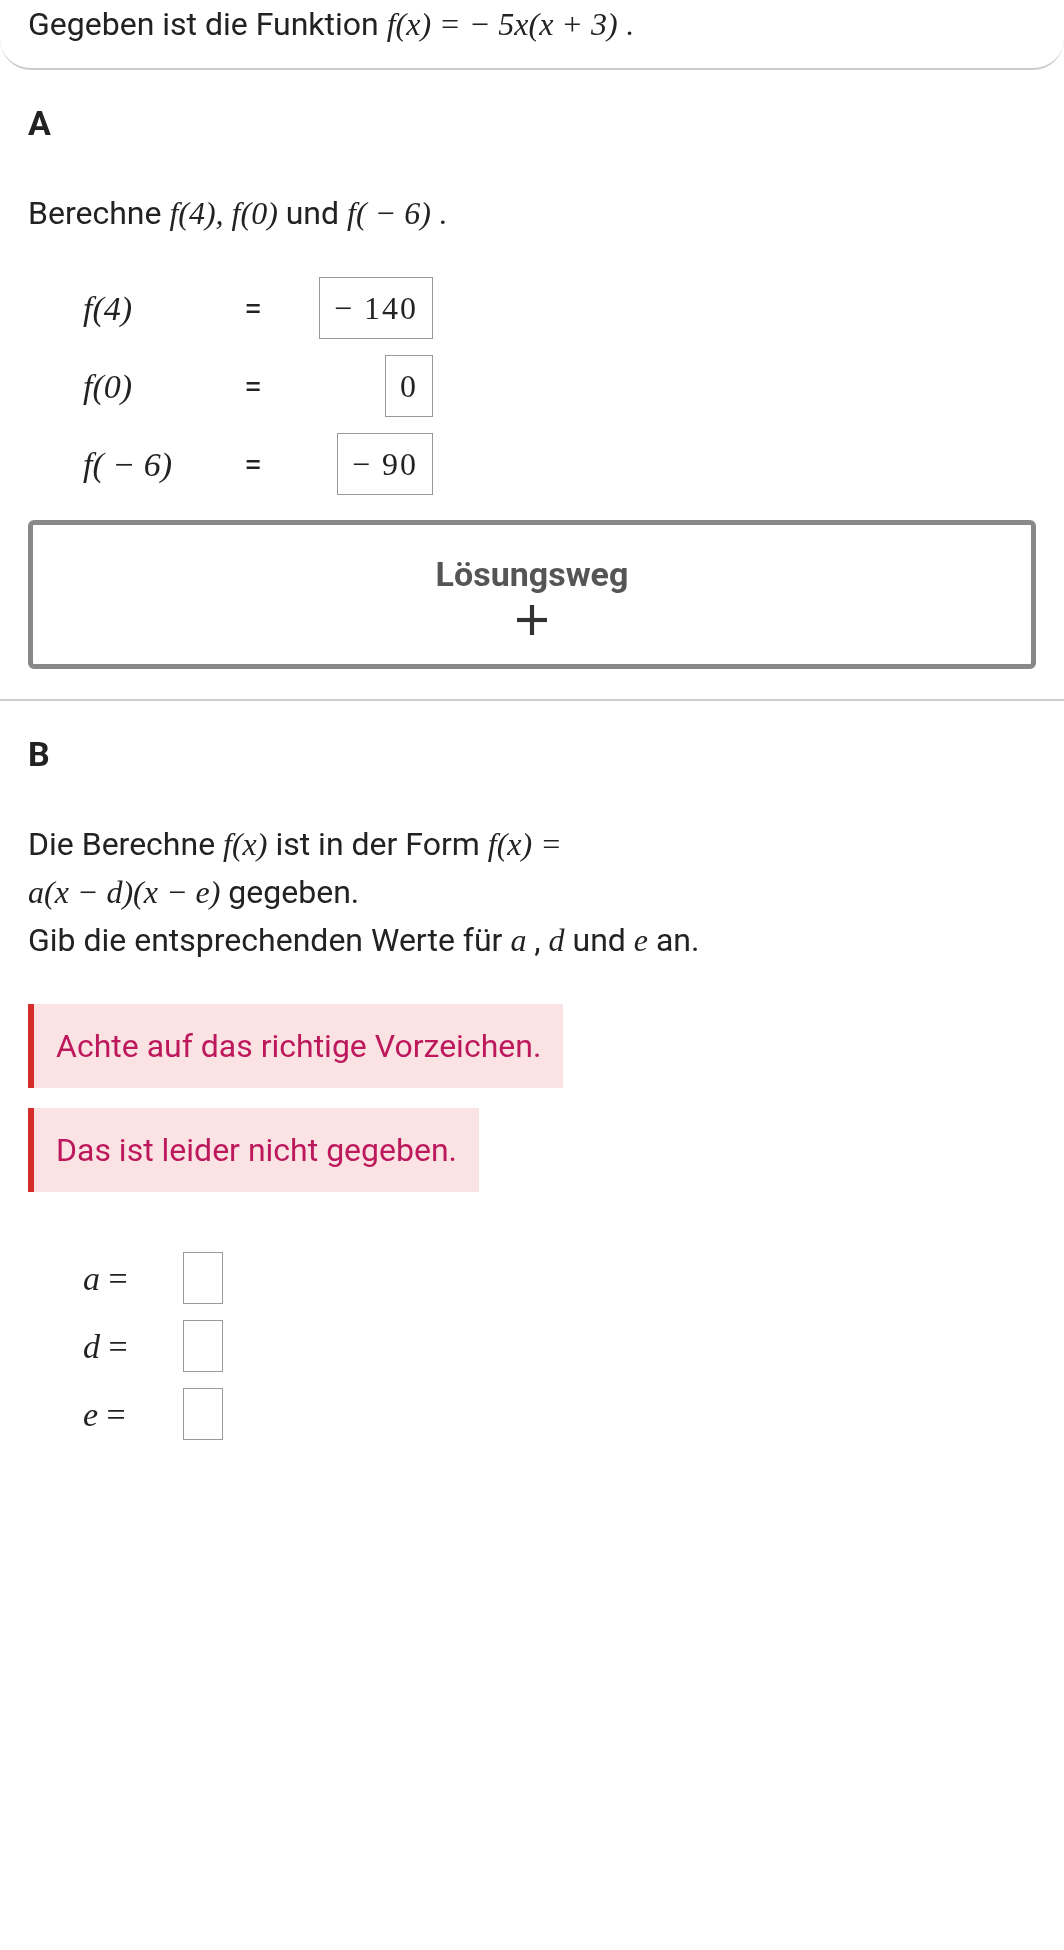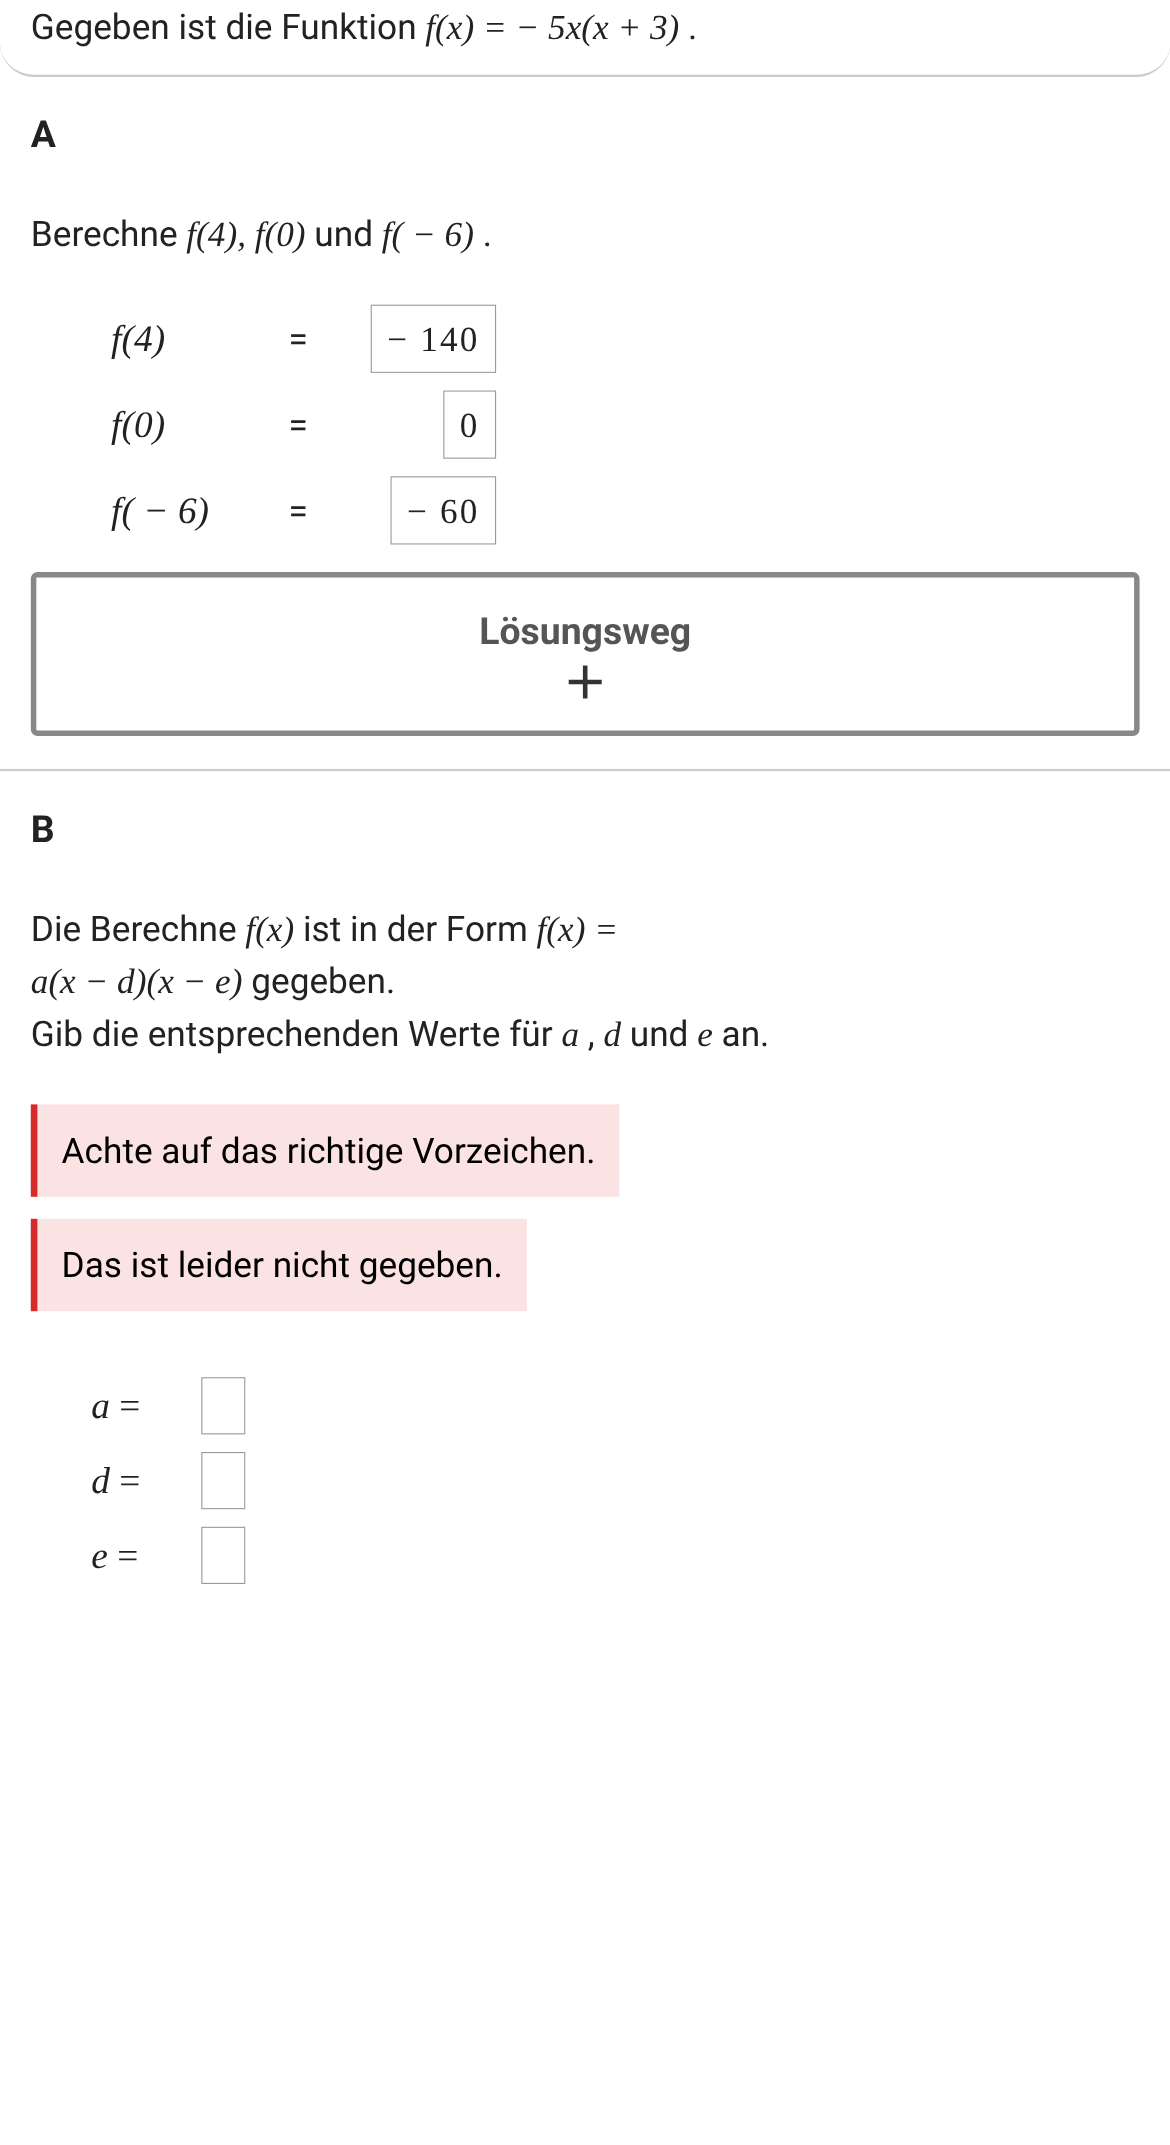--- a/index.html
+++ b/index.html
@@ -32,21 +32,21 @@
     margin-bottom: 40px;
   }
   .math {
     font-family: "Times New Roman", Times, serif;
     font-style: italic;
   }
   .mathop {
     font-style: normal;
   }
   .answers {
-    margin-left: 73px;
+    margin-left: 55px;
     margin-bottom: 25px;
   }
   .answer-row {
     display: flex;
     align-items: center;
     margin-bottom: 16px;
   }
   .answer-label {
     width: 150px;
     text-align: left;
@@ -98,21 +98,21 @@
     height: 40px;
     display: block;
   }
   .error-box {
     background: #fbe3e3;
     border-left: 6px solid #d62b2b;
     padding: 18px 22px;
     margin-bottom: 20px;
     display: inline-block;
     font-size: 32px;
-    color: #000000;
+    color: #be185d;
   }
   .errors {
     margin-bottom: 40px;
   }
   .answers-b {
     margin-left: 55px;
   }
   .answers-b .answer-label {
     width: 80px;
   }
@@ -157,21 +157,21 @@
       <div class="answer-label">f(0)</div>
       <div class="answer-eq">=</div>
       <div class="answer-box-wrap">
         <div class="answer-box">0</div>
       </div>
     </div>
     <div class="answer-row">
       <div class="answer-label">f( − 6)</div>
       <div class="answer-eq">=</div>
       <div class="answer-box-wrap">
-        <div class="answer-box">− 60</div>
+        <div class="answer-box">− 90</div>
       </div>
     </div>
   </div>
 
   <div class="solution-toggle">
     <span class="solution-label">Lösungsweg</span>
     <span class="plus-icon">
       <svg viewBox="0 0 24 24">
           <line x1="12" y1="3" x2="12" y2="21" stroke="#333" stroke-width="2.5"></line>
           <line x1="3" y1="12" x2="21" y2="12" stroke="#333" stroke-width="2.5"></line>

